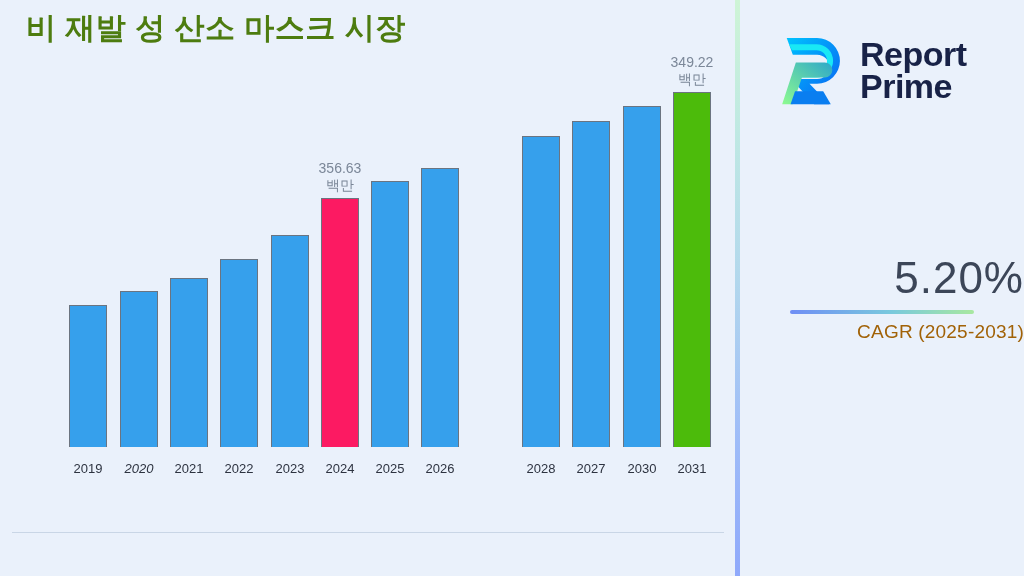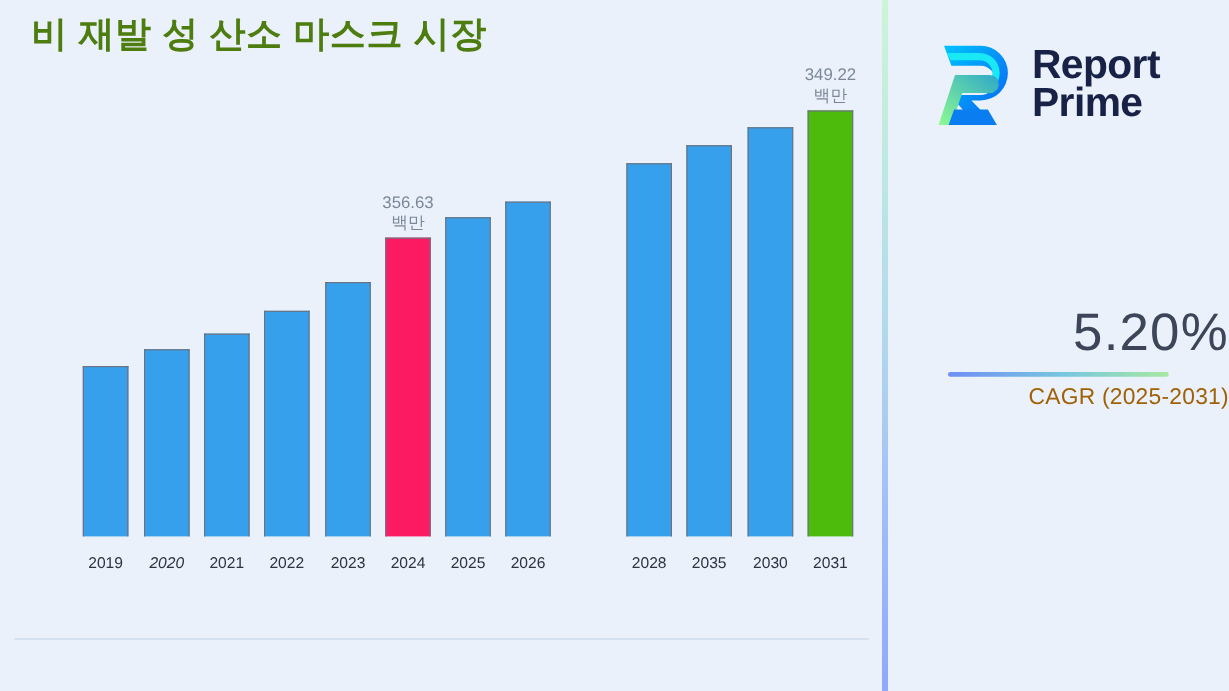--- a/index.html
+++ b/index.html
@@ -191,21 +191,21 @@
         <div class="bar-slot" style="left: 421px; height: 322px;">
           <div class="bar blue" style="height: 279px; bottom: 43px;"></div>
           <div class="tick-label">2026</div>
         </div>
         <div class="bar-slot" style="left: 522px; height: 354px;">
           <div class="bar blue" style="height: 311px; bottom: 43px;"></div>
           <div class="tick-label">2028</div>
         </div>
         <div class="bar-slot" style="left: 572px; height: 369px;">
           <div class="bar blue" style="height: 326px; bottom: 43px;"></div>
-          <div class="tick-label">2035</div>
+          <div class="tick-label">2027</div>
         </div>
         <div class="bar-slot" style="left: 623px; height: 384px;">
           <div class="bar blue" style="height: 341px; bottom: 43px;"></div>
           <div class="tick-label">2030</div>
         </div>
         <div class="bar-slot" style="left: 673px; height: 398px;">
           <div class="bar green" style="height: 355px; bottom: 43px;"></div>
           <div class="bar-value" style="bottom: 402px;">
             <div>349.22</div>
             <div>백만</div>

